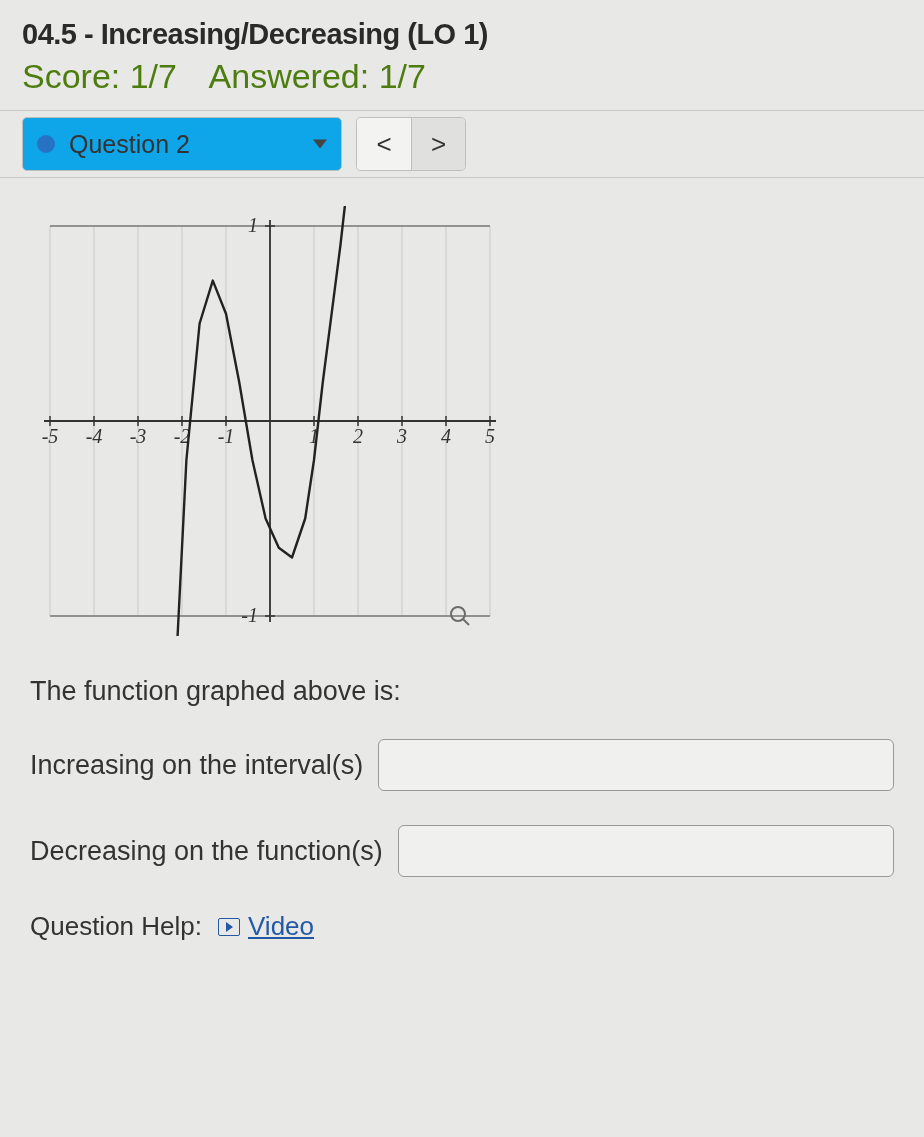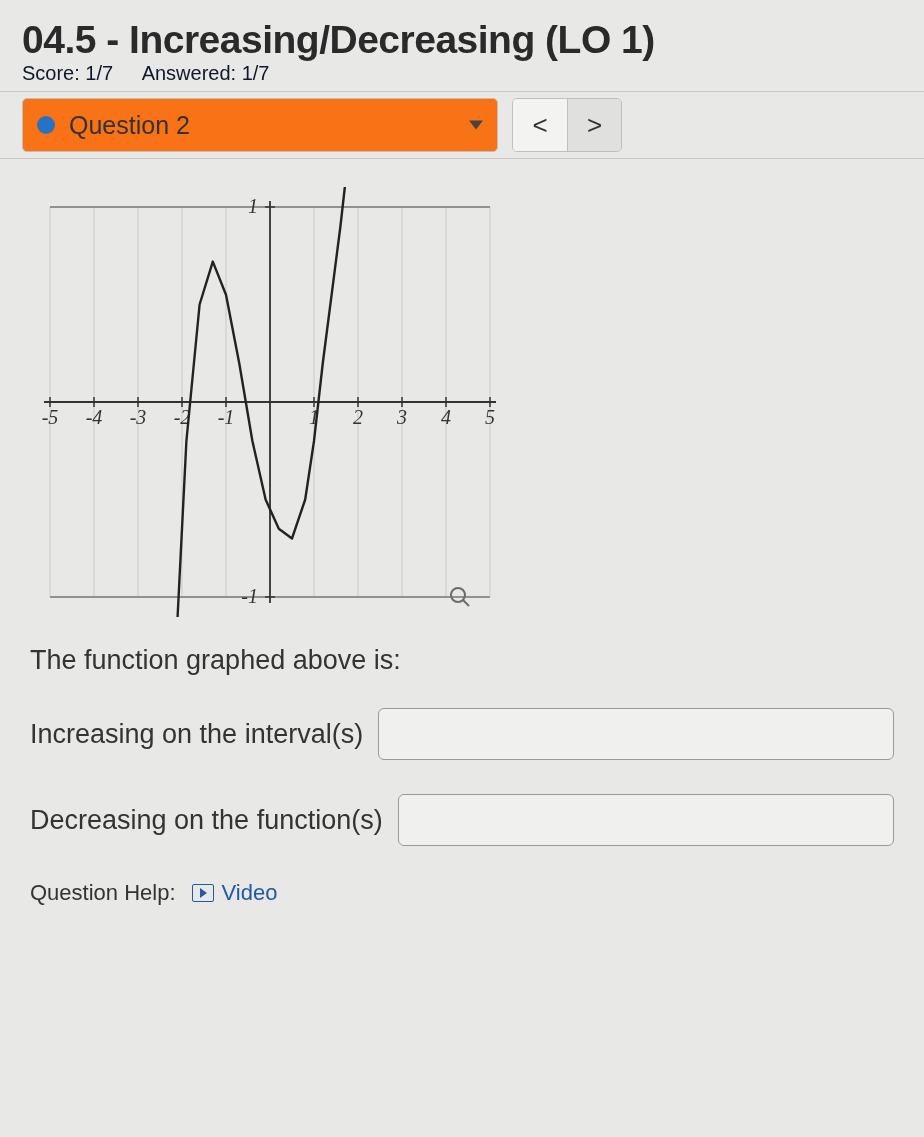--- a/index.html
+++ b/index.html
@@ -8,49 +8,50 @@
     background: #e8e8e6;
     width: 924px;
     height: 1137px;
     overflow: hidden;
     color: #333;
   }
   .page {
     padding: 18px 22px 0 22px;
   }
   .title {
-    font-size: 39px;
+    font-size: 29px;
     font-weight: 700;
     color: #2a2a2a;
+    margin-bottom: 6px;
     letter-spacing: -0.5px;
   }
   .score-line {
-    font-size: 20px;
-    color: #0f172a;
-    margin-bottom: 6px;
+    font-size: 34px;
+    color: #4d7c0f;
+    margin-bottom: 14px;
   }
   .score-line span { margin-right: 24px; }
   .qbar {
     display: flex;
     align-items: stretch;
     gap: 14px;
     border-top: 1px solid #c8c8c6;
     border-bottom: 1px solid #c8c8c6;
     padding: 6px 0;
     margin: 0 -22px 0 -22px;
     padding-left: 22px;
     padding-right: 22px;
   }
   .question-select {
     flex: 0 0 auto;
-    width: 476px;
+    width: 320px;
     height: 54px;
     border: 1px solid #bfbfbd;
     border-radius: 5px;
-    background: #f97316;
+    background: #0ea5e9;
     display: flex;
     align-items: center;
     padding: 0 14px;
     font-size: 25px;
     color: #333;
     position: relative;
     cursor: pointer;
   }
   .status-dot {
     width: 18px; height: 18px;
@@ -94,53 +95,54 @@
 
   .zoom {
     position: absolute;
     right: 38px; bottom: 4px;
     color: #6b6b6b;
   }
 
   .prompt {
     font-size: 27px;
     color: #333;
-    margin-top: 28px;
+    margin-top: 40px;
     margin-bottom: 32px;
   }
   .field-row {
     display: flex;
     align-items: center;
     gap: 15px;
     margin-bottom: 34px;
     font-size: 27px;
   }
   .answer-input {
     flex: 1;
     height: 52px;
     border: 1px solid #999;
     border-radius: 6px;
     background: #f0f0ee;
     font-size: 24px;
     padding: 0 12px;
   }
   .help-line {
-    font-size: 22px;
+    font-size: 26px;
     color: #333;
     display: flex;
     align-items: center;
     gap: 16px;
     margin-top: 10px;
   }
   .video-link {
     color: #2259a6;
     display: inline-flex;
     align-items: center;
     gap: 8px;
     cursor: pointer;
+    text-decoration: underline;
   }
   .video-icon {
     width: 22px; height: 18px;
     border: 1.5px solid #2259a6;
     border-radius: 2px;
     display: inline-flex;
     align-items: center; justify-content: center;
   }
   .video-icon::before {
     content: "";

